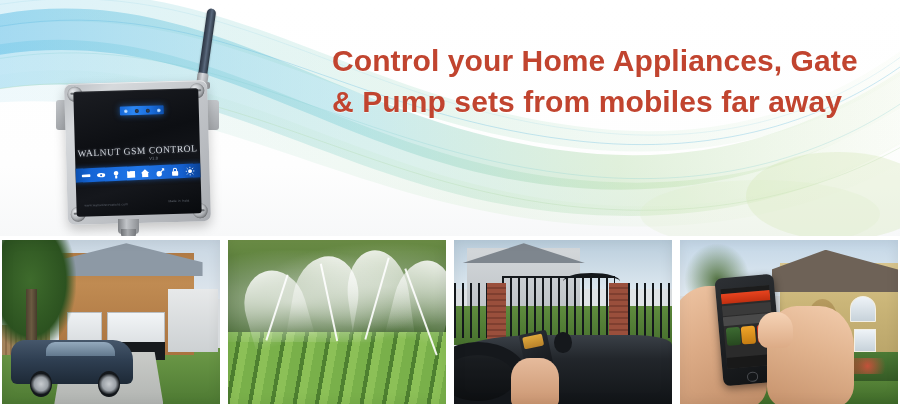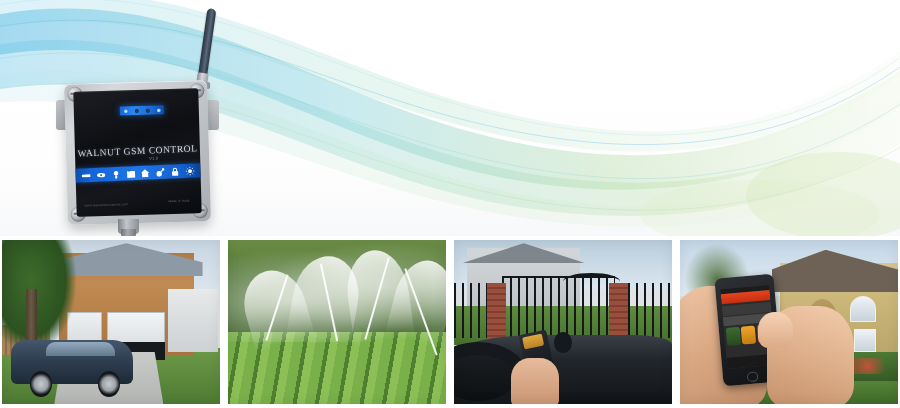--- a/index.html
+++ b/index.html
@@ -496,20 +496,22 @@
           </div>
 
           <div class="fp-url">www.walnutinnovations.com</div>
           <div class="fp-made">Made in India</div>
         </div>
       </div>
 
       <div class="gland"></div>
     </div>
 
+    <div id="headline">Control your Home Appliances, Gate
+&amp; Pump sets from mobiles far away</div>
 
   </div>
 
   <div id="strip">
 
     <div class="photo">
       <div class="scene">
         <div class="p1-sky"></div>
         <div class="p1-lawn"></div>
         <div class="p1-house"></div>

